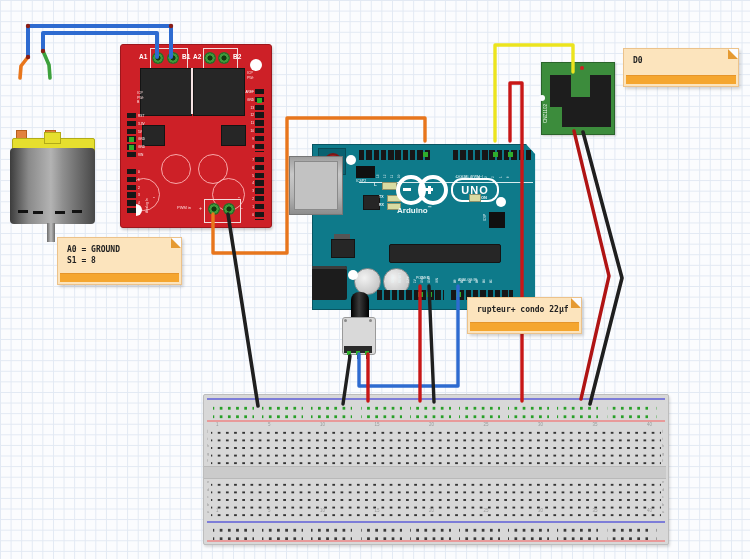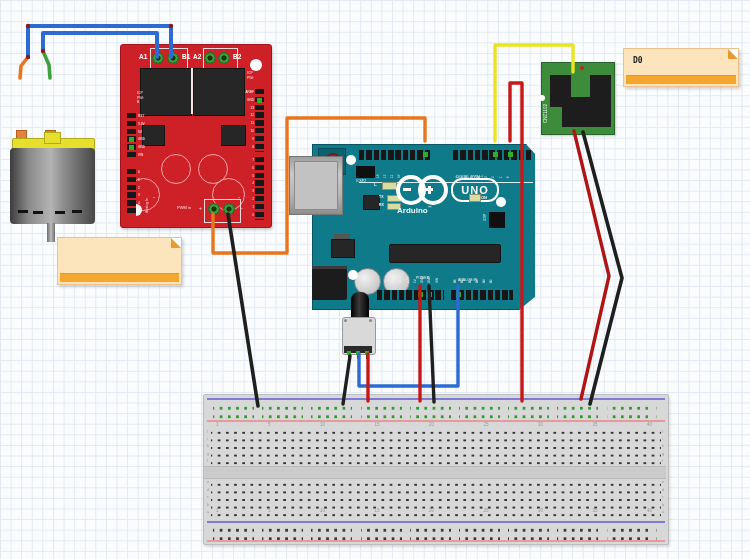--- a/index.html
+++ b/index.html
@@ -390,21 +390,27 @@
       <polyline points="574,131 609,276 581,399" fill="none" stroke="#b01414" stroke-width="3.4" stroke-linecap="round" stroke-linejoin="round"></polyline>
       <polyline points="583,132 622,278 590,404" fill="none" stroke="#1f1f1f" stroke-width="3.6" stroke-linecap="round" stroke-linejoin="round"></polyline>
       <circle cx="28" cy="26" r="2.2" fill="#8b1d15"></circle>
       <circle cx="171" cy="26" r="2.2" fill="#8b1d15"></circle>
       <circle cx="28" cy="57" r="2.2" fill="#8b1d15"></circle>
       <circle cx="43" cy="51" r="2.2" fill="#8b1d15"></circle>
     </svg>
 
   <div class="note notes-layer" style="left:57px;top:237px;width:123px;height:46px;">
     <div class="fold"></div>
+    <div class="txt"><span>A0 = GROUND</span><br><span>S1 = 8</span></div>
     <div class="bar"></div>
   </div>
   <div class="note notes-layer" style="left:623px;top:48px;width:114px;height:37px;">
     <div class="fold"></div>
     <div class="txt"><span>D0</span></div>
     <div class="bar"></div>
   </div>
+  <div class="note notes-layer" style="left:467px;top:297px;width:113px;height:35px;">
+    <div class="fold"></div>
+    <div class="txt"><span>rupteur+ condo 22µf</span></div>
+    <div class="bar"></div>
+  </div>
 
 </div>
 
 </body></html>

